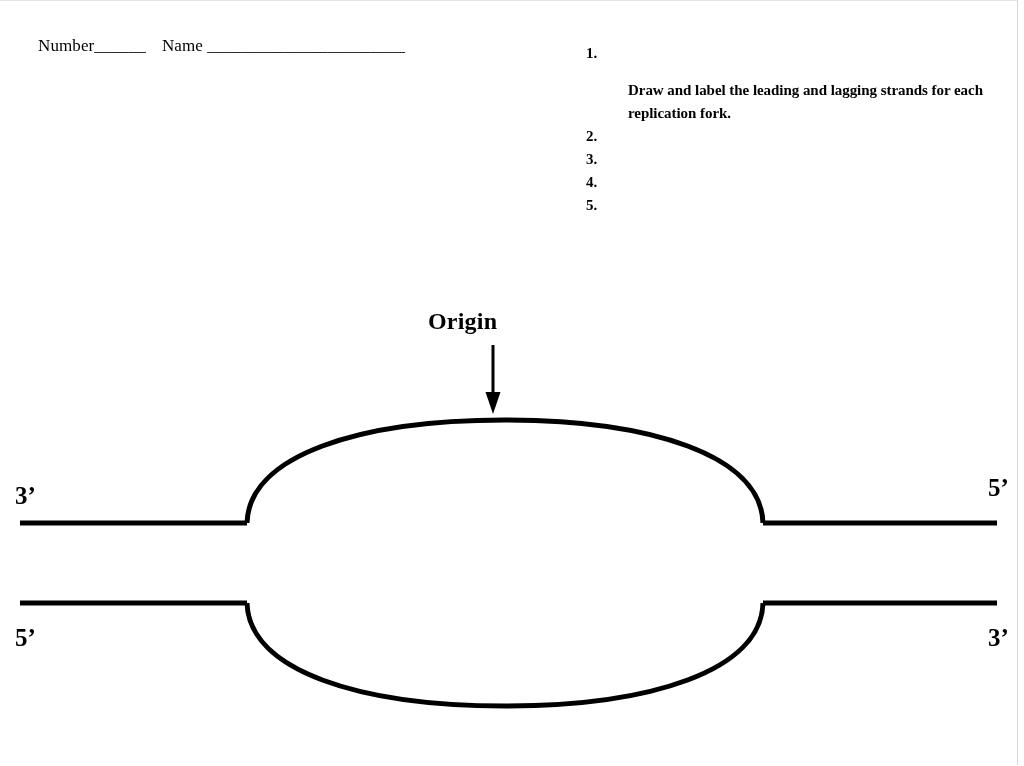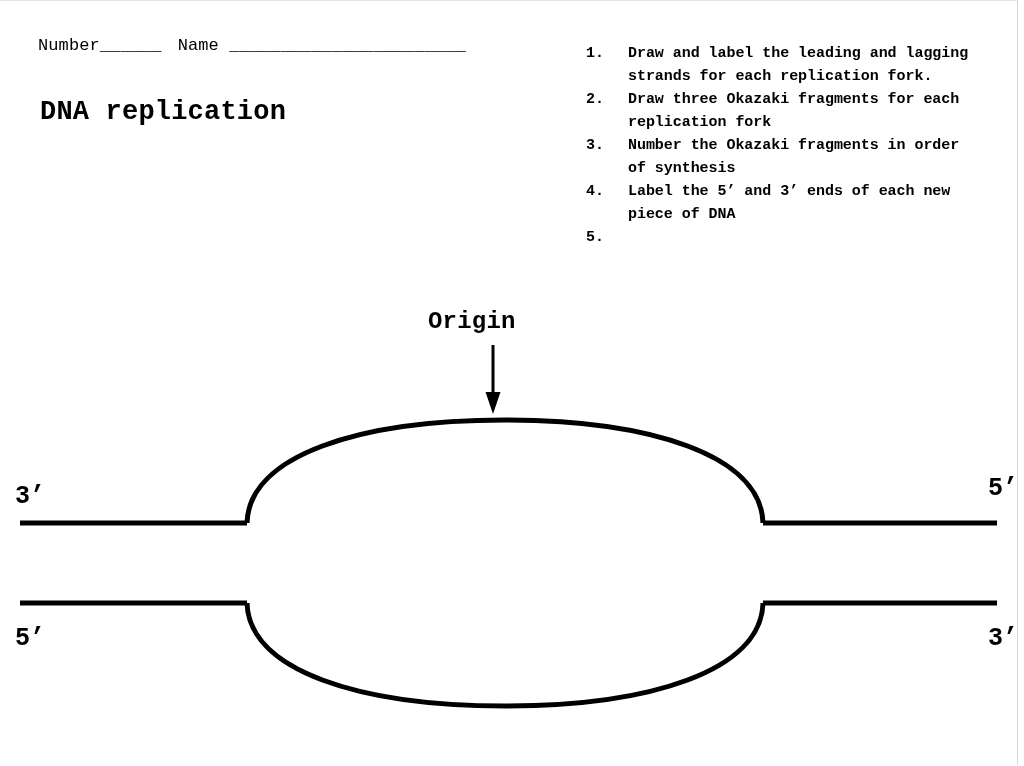--- a/index.html
+++ b/index.html
@@ -6,21 +6,21 @@
     margin: 0;
     padding: 0;
     background: #ffffff;
   }
   #page {
     position: relative;
     width: 1024px;
     height: 766px;
     background: #ffffff;
     overflow: hidden;
-    font-family: Liberation Mono, monospace;
+    font-family: Liberation Serif, serif;
     color: #000000;
   }
   
   #page::after {
     content: "";
     position: absolute;
     left: 0; top: 0;
     width: 1017px;
     height: 764px;
     border-right: 1px solid #d8d8d8;
@@ -72,20 +72,21 @@
     flex: 0 0 42px;
     font-size: 15px;
     font-weight: bold;
     line-height: 23px;
   }
   .instr-text {
     font-size: 15px;
     font-weight: bold;
     line-height: 23px;
     letter-spacing: -0.05px;
+    margin-top: 37px;
   }
 
   
   #diagram {
     position: absolute;
     left: 0;
     top: 290px;
     width: 1024px;
     height: 440px;
   }
@@ -107,38 +108,34 @@
   .end-label.tr { left: 988px; top: 474px; }
   .end-label.br { left: 988px; top: 624px; }
 </style>
 </head>
 <body>
 
 <div id="page">
 
   <div class="header-line"><span>Number</span><span class="blank">______</span><span class="gap"></span><span>Name</span> <span class="blank">_______________________</span></div>
 
-  <div class="doc-title">DNA replication</div>
 
   <div class="instructions">
     <div class="instr-row">
       <div class="instr-num">1.</div>
       <div class="instr-text">Draw and label the leading and lagging strands for each replication fork.</div>
     </div>
     <div class="instr-row">
       <div class="instr-num">2.</div>
-      <div class="instr-text">Draw three Okazaki fragments for each replication fork</div>
     </div>
     <div class="instr-row">
       <div class="instr-num">3.</div>
-      <div class="instr-text">Number the Okazaki fragments in order of synthesis</div>
     </div>
     <div class="instr-row">
       <div class="instr-num">4.</div>
-      <div class="instr-text">Label the 5’ and 3’ ends of each new piece of DNA</div>
     </div>
     <div class="instr-row">
       <div class="instr-num">5.</div>
     </div>
   </div>
 
   <div class="origin-label">Origin</div>
 
   <div class="end-label tl">3’</div>
   <div class="end-label bl">5’</div>

